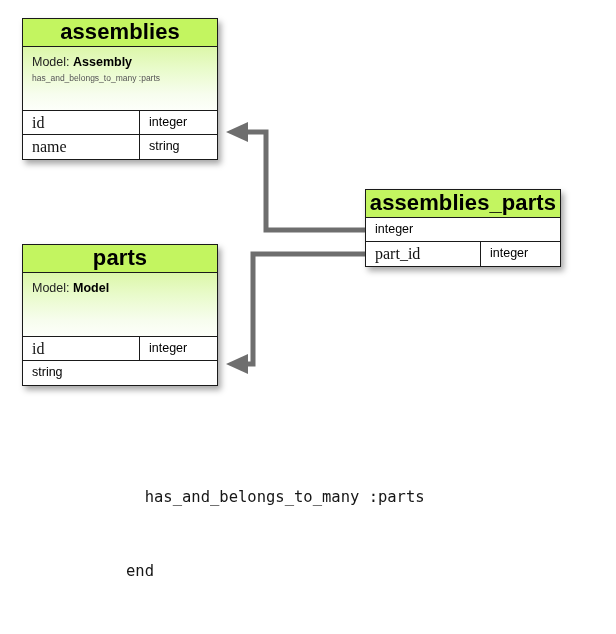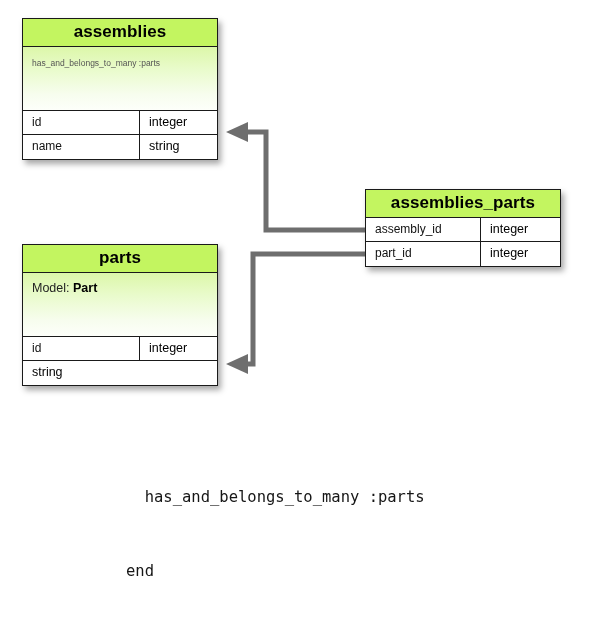--- a/index.html
+++ b/index.html
@@ -24,21 +24,21 @@
     background: #ffffff;
     box-shadow: 3px 4px 6px rgba(0,0,0,0.35);
   }
   .entity-header {
     box-sizing: border-box;
     background: #c3f560;
     border-bottom: 1.5px solid #1a1a1a;
     text-align: center;
     font-weight: bold;
     color: #000000;
-    font-size: 17px;
+    font-size: 22px;
     line-height: 26px;
     height: 28px;
     letter-spacing: 0.1px;
   }
   .entity-model {
     box-sizing: border-box;
     background: linear-gradient(to bottom, #dcf7a9 0%, #e9fbcb 35%, #f7fdee 75%, #fdfffa 100%);
     border-bottom: 1.5px solid #1a1a1a;
     padding: 8px 9px 6px 9px;
     height: 64px;
@@ -66,25 +66,26 @@
     height: 24px;
     border-bottom: 1.5px solid #1a1a1a;
   }
   .attr-row.last {
     border-bottom: none;
   }
   .attr-name {
     box-sizing: border-box;
     border-right: 1.5px solid #1a1a1a;
     padding: 0 0 0 9px;
-    font-size: 12px;
+    font-size: 16px;
     color: #111111;
     line-height: 23px;
     white-space: nowrap;
     overflow: hidden;
+    font-family: Liberation Serif, serif;
   }
   .attr-type {
     box-sizing: border-box;
     padding: 0 0 0 9px;
     font-size: 12.5px;
     color: #000000;
     line-height: 23px;
     white-space: nowrap;
     overflow: hidden;
     flex: 1 1 auto;
@@ -135,53 +136,56 @@
 
   <g>
     <path d="M 381 254 L 253 254 L 253 364 L 246 364" fill="none" stroke="#6e6e6e" stroke-width="5" stroke-linejoin="miter" stroke-linecap="butt"></path>
     <polygon points="248,354 226,364 248,374" fill="#6e6e6e"></polygon>
   </g>
 </svg>
 
 <div class="entity" id="tbl-assemblies">
   <div class="entity-header">assemblies</div>
   <div class="entity-model">
+    <div class="model-line">
+      <span>Model:</span>
+      <b>Assembly</b>
+    </div>
     <div class="assoc-line">has_and_belongs_to_many :parts</div>
   </div>
   <div class="attr-row">
     <div class="attr-name">id</div>
     <div class="attr-type">integer</div>
   </div>
   <div class="attr-row last">
     <div class="attr-name">name</div>
     <div class="attr-type">string</div>
   </div>
 </div>
 
 <div class="entity" id="tbl-parts">
   <div class="entity-header">parts</div>
   <div class="entity-model">
     <div class="model-line">
       <span>Model:</span>
-      <b>Part</b>
+      <b>Model</b>
     </div>
   </div>
   <div class="attr-row">
     <div class="attr-name">id</div>
     <div class="attr-type">integer</div>
   </div>
   <div class="attr-row last">
     <div class="attr-type">string</div>
   </div>
 </div>
 
 <div class="entity" id="tbl-join">
   <div class="entity-header">assemblies_parts</div>
   <div class="attr-row">
-    <div class="attr-name">assembly_id</div>
     <div class="attr-type">integer</div>
   </div>
   <div class="attr-row last">
     <div class="attr-name">part_id</div>
     <div class="attr-type">integer</div>
   </div>
 </div>
 
 <div class="code-block">
   <div class="code-line">  has_and_belongs_to_many :parts</div>

